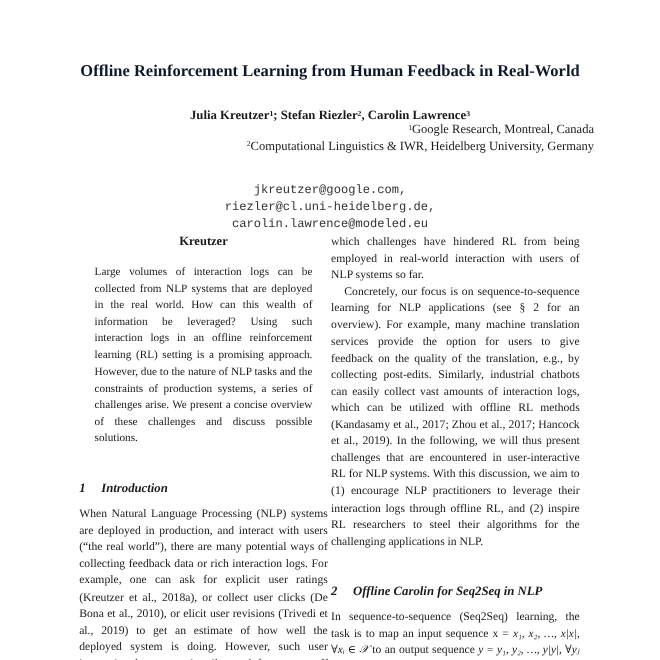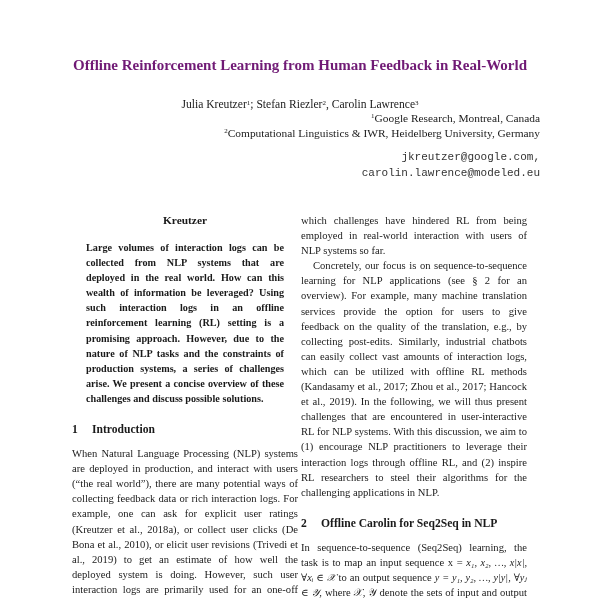--- a/index.html
+++ b/index.html
@@ -3,41 +3,41 @@
 <meta charset="utf-8">
 <style>
   html, body { margin:0; padding:0; }
   body {
     width:600px; height:600px; overflow:hidden; background:#ffffff;
     font-family:"Liberation Serif", "DejaVu Serif", serif; color:#1a1a1a;
     position:relative;
   }
   .title {
     position:absolute; left:60px; top:56px; width:480px; text-align:center;
-    font-weight:bold; font-size:15px; line-height:18px; color:#701a75;
+    font-weight:bold; font-size:15px; line-height:18px; color:#0f172a;
   }
   .authors {
     position:absolute; left:60px; top:98px; width:480px; text-align:center;
-    font-weight:normal; font-size:11.6px; line-height:14px;
+    font-weight:bold; font-size:11.6px; line-height:14px;
   }
   .affils {
     position:absolute; left:60px; top:111px; width:480px; text-align:right;
     font-size:11.4px; line-height:15px;
   }
   .emails {
-    position:absolute; left:60px; top:150px; width:480px; text-align:right;
+    position:absolute; left:60px; top:166px; width:480px; text-align:center;
     font-family:"Liberation Mono", "DejaVu Sans Mono", monospace; font-size:11px; line-height:15.5px; color:#333;
   }
   sup { font-size:7px; vertical-align:top; position:relative; top:-2px; }
   .col { position:absolute; top:213px; width:226px; font-size:10.6px; line-height:15.1px; text-align:justify; }
   .col.left { left:72px; }
   .col.right { left:301px; }
   .abstract-title { text-align:center; font-weight:bold; font-size:11.4px; margin:0 0 12px 0; line-height:15px; }
-  .abstract-body { margin:0 14px; font-size:10.2px; line-height:15.1px;font-weight:bold; }
-  .section-head { font-weight:bold; font-size:11.6px; margin:16px 0 9px 0; line-height:15px; }
+  .abstract-body { margin:0 14px; font-size:10.2px; line-height:15.1px; }
+  .section-head { font-weight:bold; font-size:11.6px; margin:30px 0 9px 0; line-height:15px;font-style:italic; }
   .section-head .num { display:inline-block; width:20px; }
   p { margin:0; }
   .indent { text-indent:12px; }
   .mathline { font-style:italic; font-size:10.2px; }
 </style>
 </head>
 <body>
 
 <div class="title">
   <div>Offline Reinforcement Learning from Human Feedback in Real-World</div>
@@ -47,20 +47,21 @@
   <span>Julia Kreutzer</span><sup>1</sup><span>; </span><span>Stefan Riezler</span><sup>2</sup><span>, </span><span>Carolin Lawrence</span><sup>3</sup>
 </div>
 
 <div class="affils">
   <div><sup>1</sup><span>Google Research, Montreal, Canada</span></div>
   <div><sup>2</sup><span>Computational Linguistics &amp; IWR, Heidelberg University, Germany</span></div>
 </div>
 
 <div class="emails">
   <div>jkreutzer@google.com,</div>
+  <div>riezler@cl.uni-heidelberg.de,</div>
   <div>carolin.lawrence@modeled.eu</div>
 </div>
 
 <div class="col left">
   <div class="abstract-title">Kreutzer</div>
   <p class="abstract-body">Large volumes of interaction logs can be collected from NLP systems that are deployed in the real world. How can this wealth of information be leveraged? Using such interaction logs in an offline reinforcement learning (RL) setting is a promising approach. However, due to the nature of NLP tasks and the constraints of production systems, a series of challenges arise. We present a concise overview of these challenges and discuss possible solutions.</p>
   <div class="section-head">
     <span class="num">1</span><span>Introduction</span>
   </div>
   <p>When Natural Language Processing (NLP) systems are deployed in production, and interact with users (“the real world”), there are many potential ways of collecting feedback data or rich interaction logs. For example, one can ask for explicit user ratings (Kreutzer et al., 2018a), or collect user clicks (De Bona et al., 2010), or elicit user revisions (Trivedi et al., 2019) to get an estimate of how well the deployed system is doing. However, such user interaction logs are primarily used for an one-off assessment of the system, e.g., for spotting critical errors, detecting domain shifts, or identifying the most successful use cases of the system in production. This assessment can then be used to support the decision of keeping or replacing this</p>

